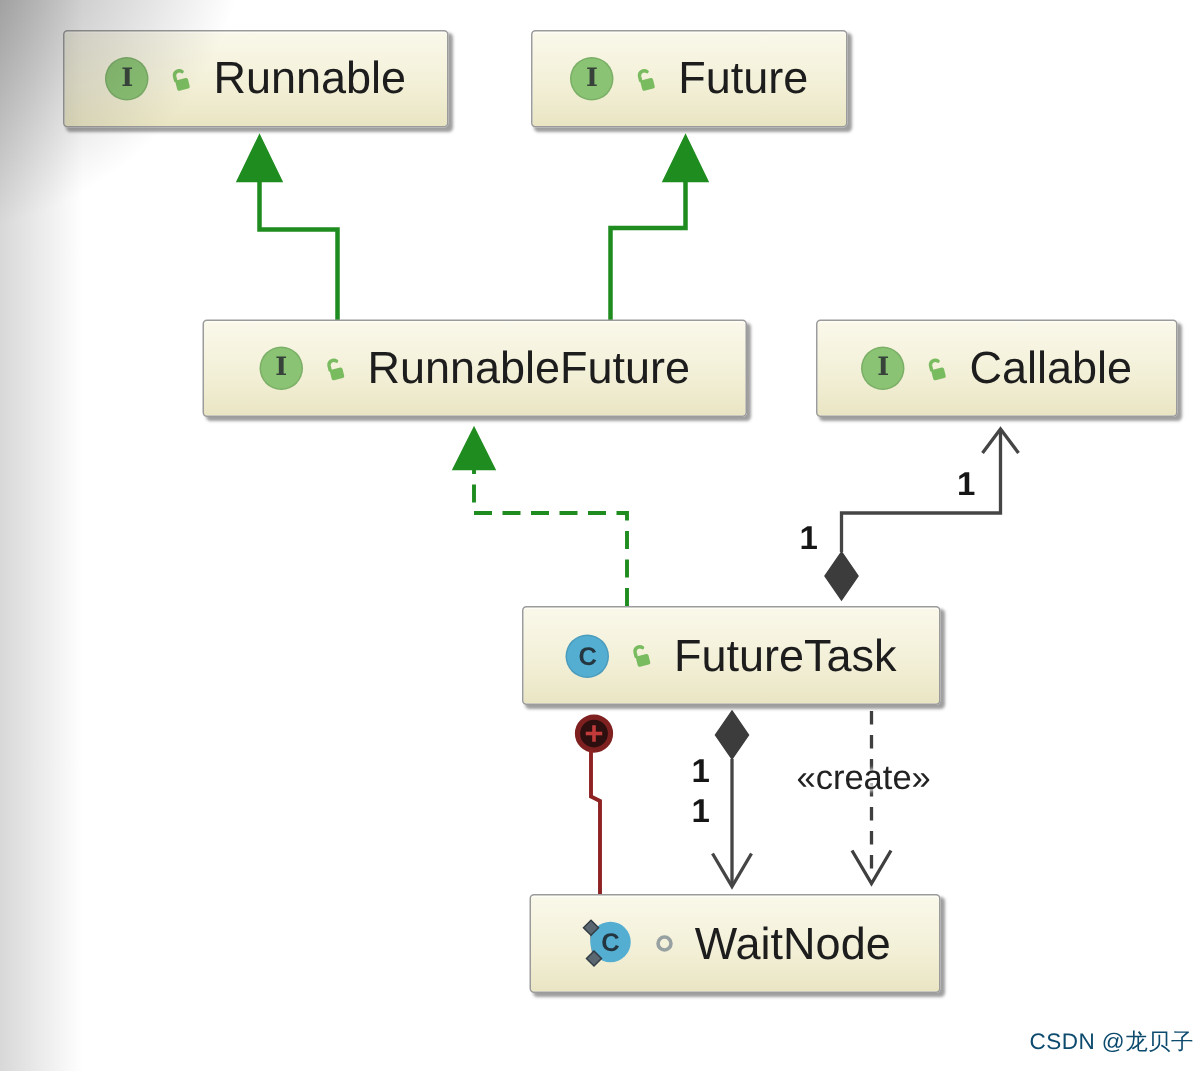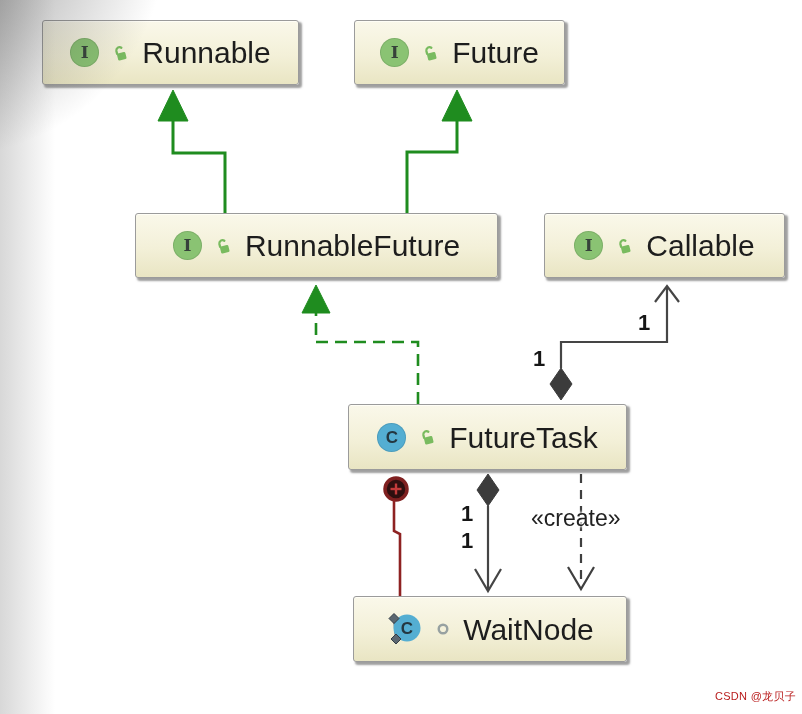--- a/index.html
+++ b/index.html
@@ -40,21 +40,21 @@
     position:absolute;z-index:4;color:#161616;font-size:22px;font-weight:700;line-height:1;
   }
   .stereo-label{
     position:absolute;z-index:4;color:#222;font-size:23px;font-weight:400;line-height:1;
     text-shadow:0 0 3px #fff,0 0 3px #fff,0 0 4px #fff;white-space:nowrap;
   }
   #edges{position:absolute;left:0;top:0;z-index:2;}
   .node{z-index:3;}
   #watermark{
     position:absolute;right:6px;bottom:10px;z-index:6;
-    color:#b91c1c;font-size:11px;letter-spacing:0.3px;margin-top:32px;
+    color:#0c4a6e;font-size:15px;letter-spacing:0.3px;margin-top:32px;
   }
 </style>
 </head>
 <body>
 
 <div id="stage">
 
   <svg id="edges" width="802" height="714">
 
     <g>

